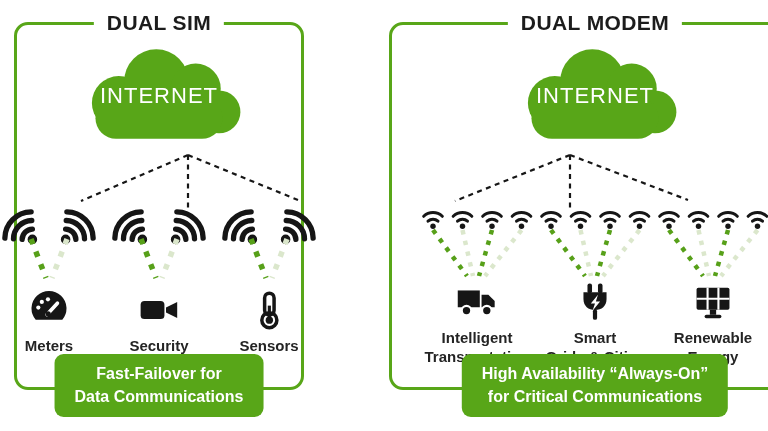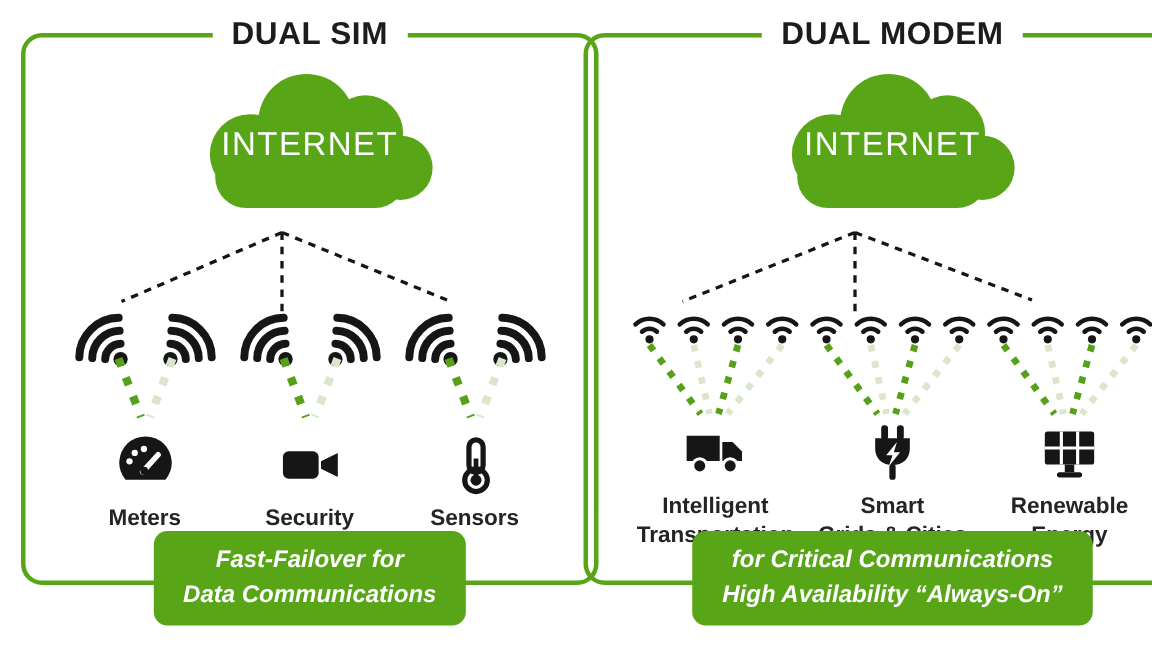--- a/index.html
+++ b/index.html
@@ -1,20 +1,20 @@
 <!DOCTYPE html>
 <html><head>
 <meta charset="utf-8">
 <style>
   html,body{margin:0;padding:0;background:#ffffff;}
   .stage{position:relative;width:768px;height:431px;background:#ffffff;overflow:hidden;
          font-family:"Liberation Sans", sans-serif;}
   svg.defs{position:absolute;width:0;height:0;}
   .panel{position:absolute;top:22px;height:368px;border:3px solid #58a618;border-radius:14px;box-sizing:border-box;}
-  .panel.left{left:14px;width:385px;}
+  .panel.left{left:14px;width:290px;}
   .panel.right{left:389px;width:412px;}
   .panel-title{position:absolute;top:-16px;left:50%;transform:translateX(-50%);
     background:#ffffff;padding:0 13px;font-size:21px;font-weight:800;letter-spacing:.4px;
     color:#1c1c1c;white-space:nowrap;line-height:28px;}
   .cloud{position:absolute;top:18px;left:50%;transform:translateX(-50%);width:170px;height:102px;}
   .cloud svg{width:100%;height:100%;display:block;}
   .cloud-label{position:absolute;left:0;right:0;top:50%;transform:translateY(-42%);
     text-align:center;color:#ffffff;font-size:22px;font-weight:400;letter-spacing:1px;}
   .fan{position:absolute;top:126px;left:0;}
   .panel.left .fan{width:332px;height:66px;}
@@ -31,21 +31,21 @@
   .dash.dark{stroke:#57a019;}
   .dash.light{stroke:#dbe7cc;}
   .pair .dash{stroke-width:5.5;stroke-dasharray:5.5 8;}
   .quad .dash{stroke-width:4.5;stroke-dasharray:4.5 6.5;}
   .device{height:42px;display:block;margin-top:2px;}
   .panel.left .device{width:42px;}
   .panel.right .device{width:46px;}
   .glabel{font-size:15px;font-weight:600;color:#242424;text-align:center;margin-top:6px;line-height:1.25;}
   .banner{position:absolute;bottom:-30px;left:50%;transform:translateX(-50%);
     background:#58a618;border-radius:9px;color:#ffffff;font-weight:700;font-size:16px;
-    line-height:1.4;text-align:center;padding:9px 20px;white-space:nowrap;font-style:italic;}
+    line-height:1.4;text-align:center;padding:9px 20px;white-space:nowrap;}
   .ink{fill:#161616;}
 </style>
 </head>
 <body>
 
 <div class="stage">
 
   <svg class="defs" aria-hidden="true">
     <defs>
       <symbol id="wifi3" viewBox="0 0 26 26">
@@ -253,18 +253,18 @@
         </svg>
         <div class="glabel">
           <div>Renewable</div>
           <div>Energy</div>
         </div>
       </div>
 
     </div>
 
     <div class="banner">
+      <div>High Availability “Always-On”</div>
       <div>for Critical Communications</div>
-      <div>High Availability “Always-On”</div>
     </div>
   </section>
 
 </div>
 
 </body></html>

